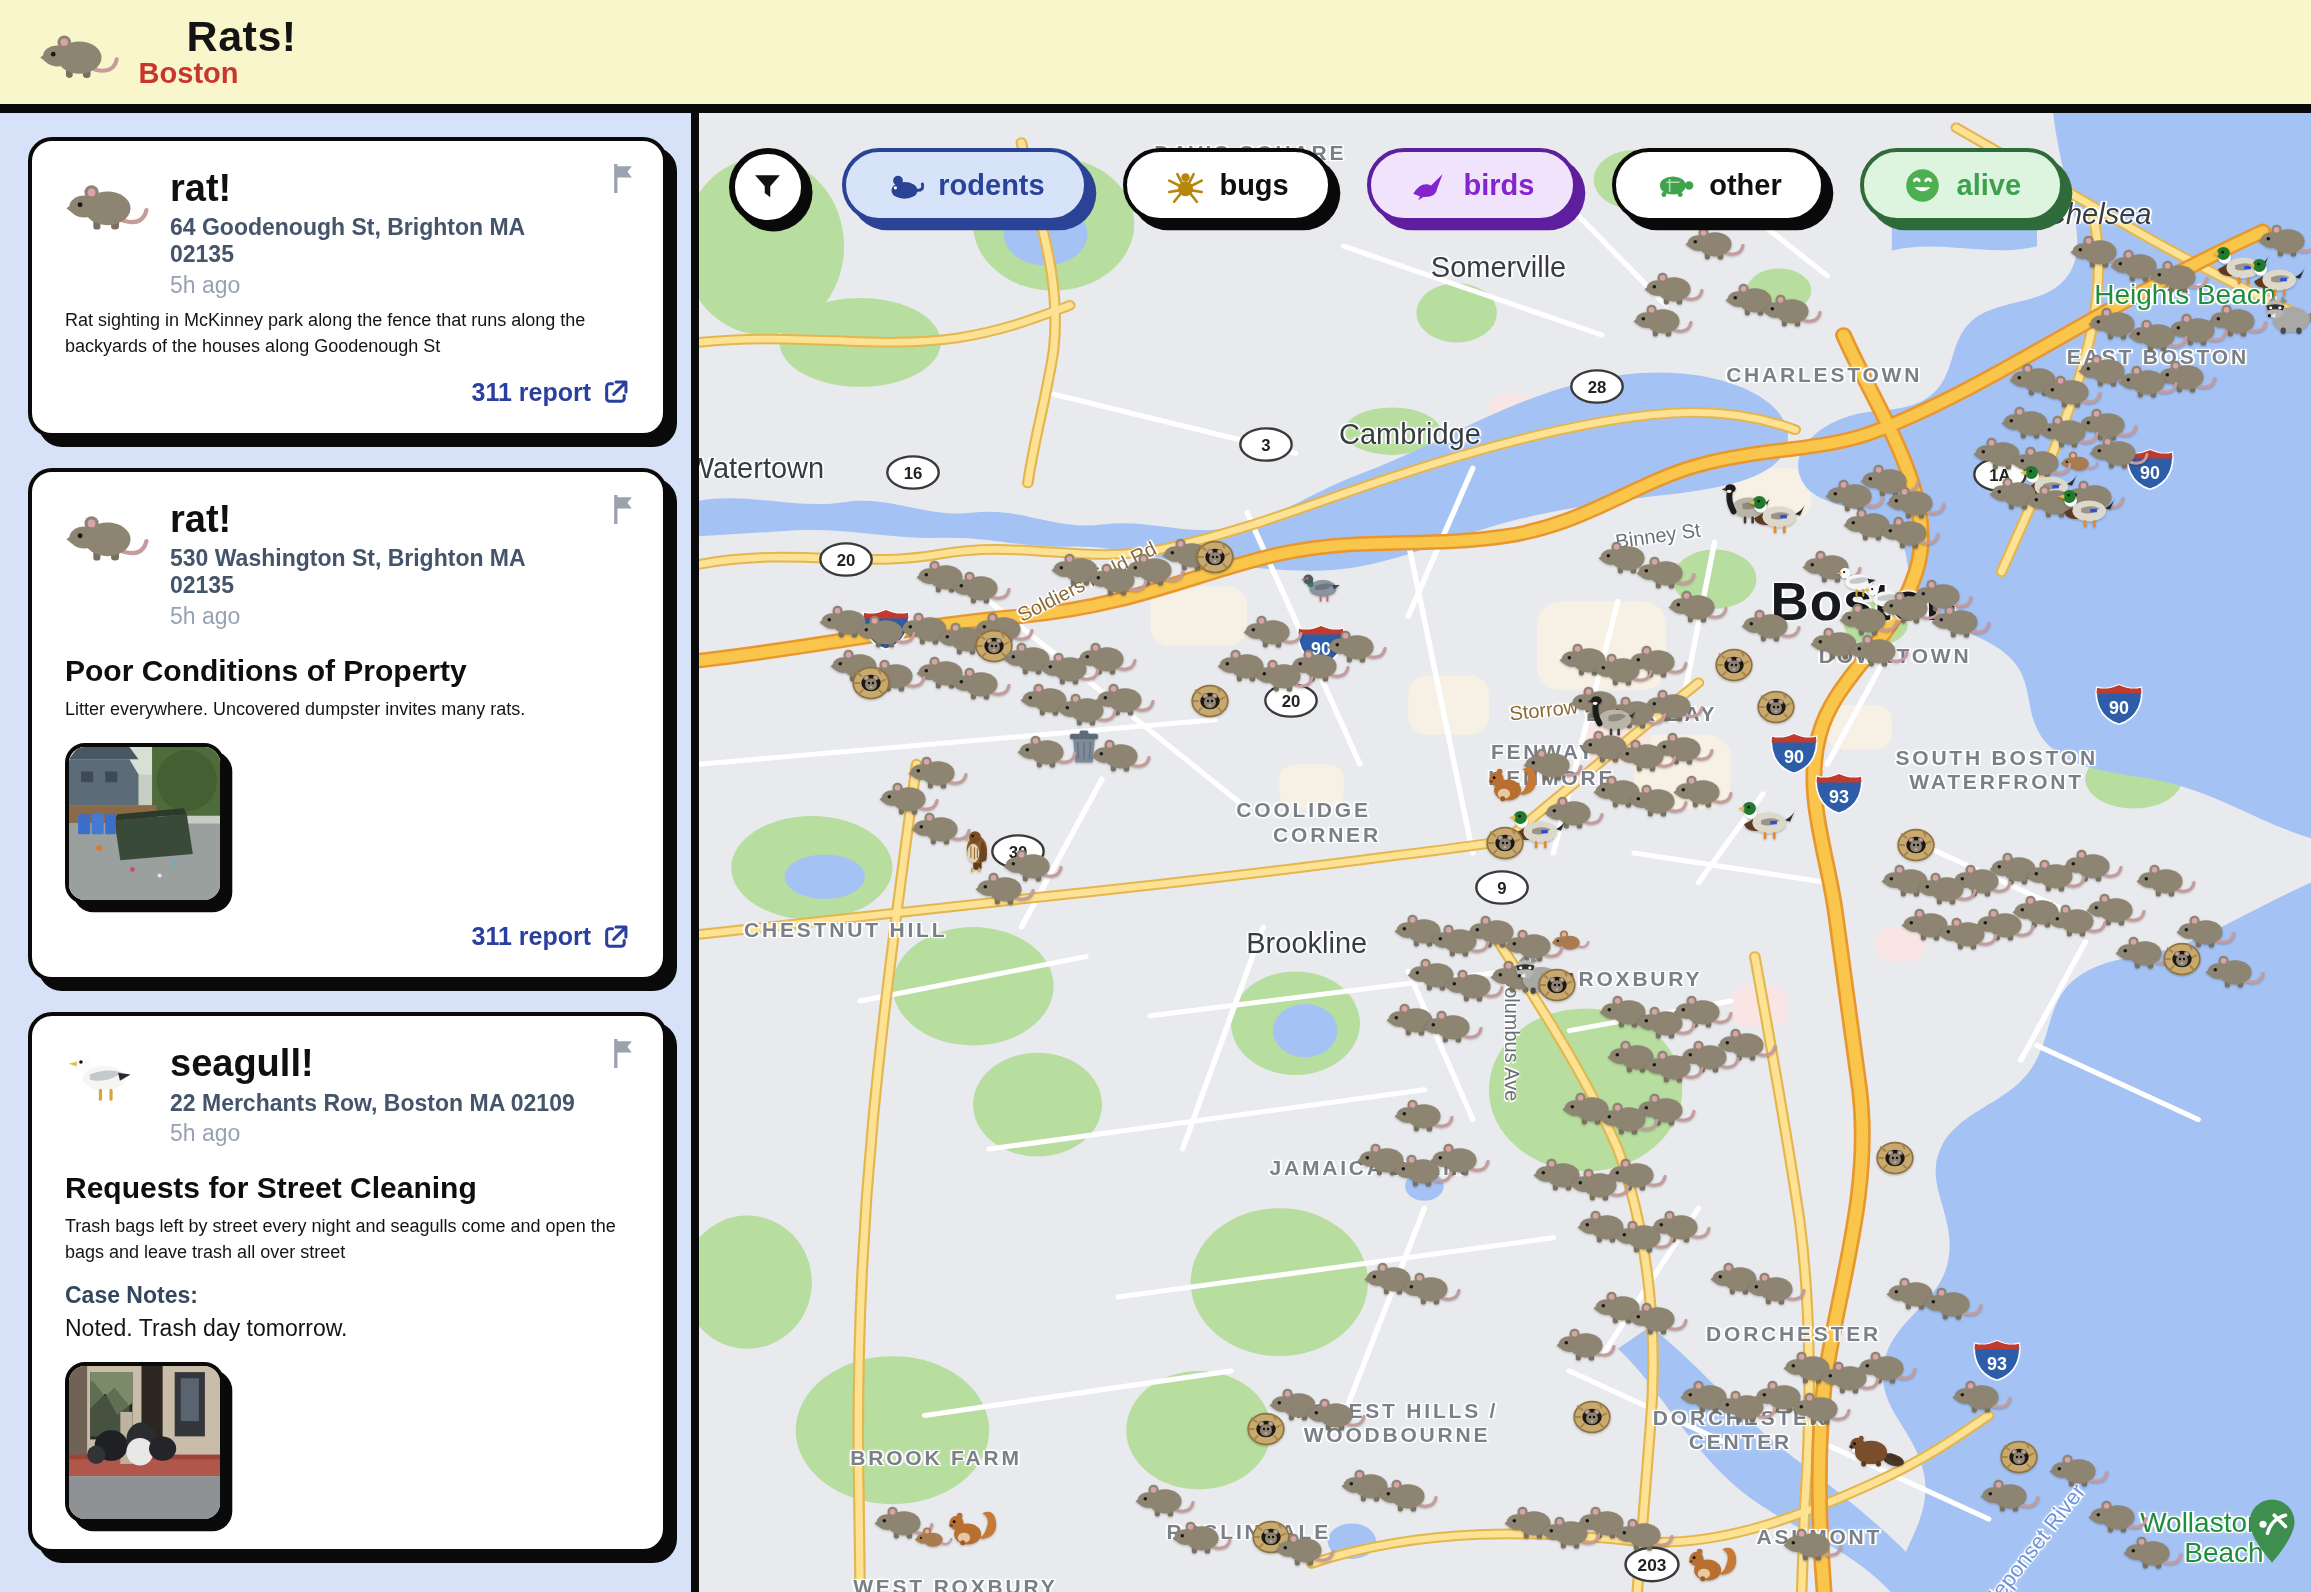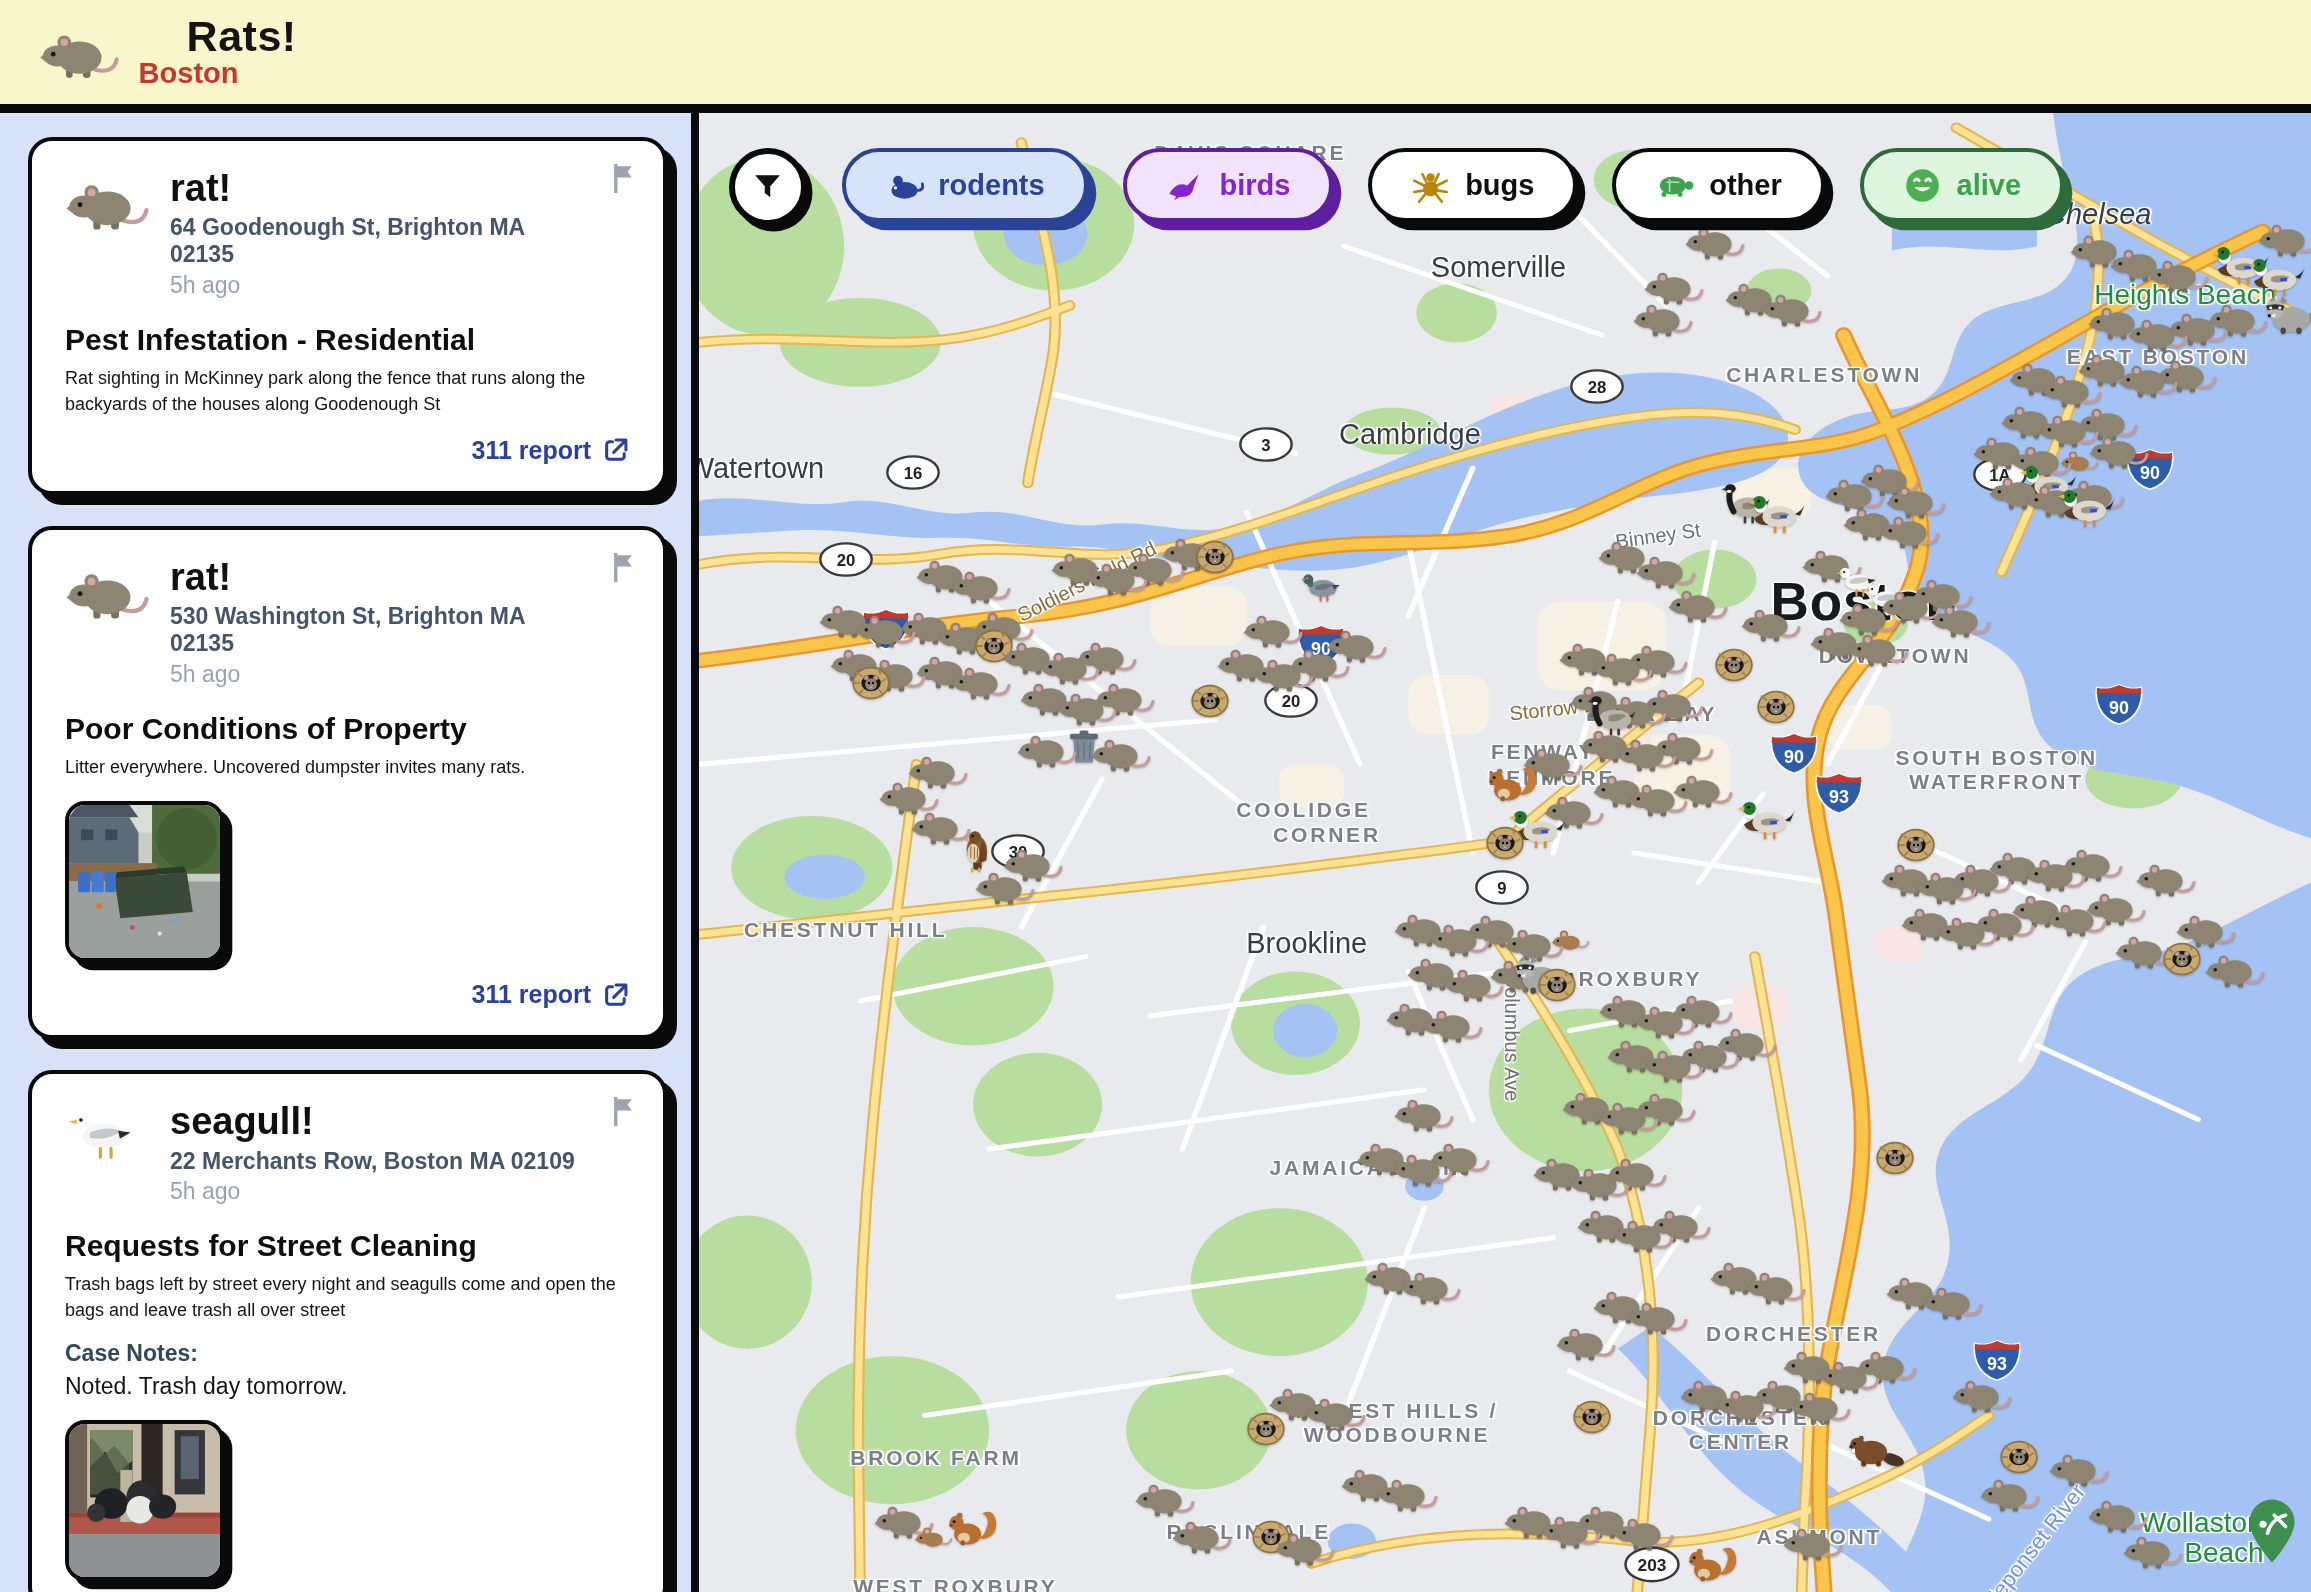--- a/index.html
+++ b/index.html
@@ -93,21 +93,20 @@
         <div class="card-head">
           <svg class="animal-icon" viewBox="0 0 48 36">
               <use href="#sym-rat"></use>
             </svg>
           <div>
             <div class="report-title">rat!</div>
             <div class="report-address">64 Goodenough St, Brighton MA 02135</div>
             <div class="report-time">5h ago</div>
           </div>
         </div>
-        <div class="report-heading">Pest Infestation - Residential</div>
         <div class="report-body">Rat sighting in McKinney park along the fence that runs along the backyards of the houses along Goodenough St</div>
         <div class="link-row">
           <a class="link-311" href="#">311 report</a>
           <svg class="ext-icon" viewBox="0 0 24 24">
             <path d="M9 5H6.5A2.5 2.5 0 0 0 4 7.5v10A2.5 2.5 0 0 0 6.5 20h10a2.5 2.5 0 0 0 2.5-2.5V15M12 3.5h8.5V12M20.5 3.5 10 14" fill="none" stroke="#2B3F9E" stroke-width="2.6" stroke-linecap="round" stroke-linejoin="round"></path>
             </svg>
         </div>
       </div>
 
       <div class="card">
@@ -1490,43 +1489,43 @@
         </div>
         <div class="pill" style="background: rgb(215, 227, 248); border-color: rgb(42, 67, 151); color: rgb(42, 67, 151); box-shadow: rgb(42, 67, 151) 8.3px 8.3px 0px;">
           <svg viewBox="0 0 24 24">
             <circle cx="8" cy="9" r="3" fill="currentColor"></circle>
             <ellipse cx="12" cy="15" rx="8" ry="5.2" fill="currentColor"></ellipse>
             <path d="M20 15q4 0 3-4" stroke="currentColor" stroke-width="1.8" fill="none" stroke-linecap="round"></path>
             <circle cx="6.4" cy="13.4" r="1" fill="#fff"></circle>
             </svg>
           <span>rodents</span>
         </div>
-        <div class="pill" style="background: rgb(242, 227, 252); border-color: rgb(94, 31, 158); color: rgb(131, 36, 206); box-shadow: rgb(94, 31, 158) 8.3px 8.3px 0px;">
-          <svg viewBox="0 0 24 24">
-            <path d="M2 17q5-8 11-5l7-7-3 8q-1 7-10 6z" fill="currentColor"></path>
-            <path d="M7 17l-2 4 5-3z" fill="currentColor"></path>
-            </svg>
-          <span>birds</span>
-        </div>
         <div class="pill" style="background: rgb(255, 255, 255); border-color: rgb(10, 10, 10); color: rgb(15, 15, 15); box-shadow: rgb(10, 10, 10) 8.3px 8.3px 0px;">
           <svg viewBox="0 0 24 24" style="color:#B8860B">
             <circle cx="12" cy="14" r="4.6" fill="currentColor"></circle>
               <circle cx="12" cy="7" r="2.6" fill="currentColor"></circle>
             <g stroke="currentColor" stroke-width="1.6" stroke-linecap="round">
               <path d="M8 12 2 9"></path>
                 <path d="M8 15 2 16"></path>
                 <path d="M9 17 5 22"></path>
                 <path d="M16 12l6-3"></path>
               <path d="M16 15l6 1"></path>
                 <path d="M15 17l4 5"></path>
                 <path d="M9.5 10 7 5"></path>
                 <path d="M14.5 10 17 5"></path>
               </g>
             </svg>
           <span>bugs</span>
+        </div>
+        <div class="pill" style="background: rgb(242, 227, 252); border-color: rgb(94, 31, 158); color: rgb(131, 36, 206); box-shadow: rgb(94, 31, 158) 8.3px 8.3px 0px;">
+          <svg viewBox="0 0 24 24">
+            <path d="M2 17q5-8 11-5l7-7-3 8q-1 7-10 6z" fill="currentColor"></path>
+            <path d="M7 17l-2 4 5-3z" fill="currentColor"></path>
+            </svg>
+          <span>birds</span>
         </div>
         <div class="pill" style="background: rgb(255, 255, 255); border-color: rgb(10, 10, 10); color: rgb(15, 15, 15); box-shadow: rgb(10, 10, 10) 8.3px 8.3px 0px;">
           <svg viewBox="0 0 24 24" style="color:#3FA34D">
             <ellipse cx="11" cy="12" rx="8" ry="5.6" fill="currentColor"></ellipse>
             <circle cx="21" cy="12" r="2.6" fill="currentColor"></circle>
             <rect x="4" y="16" width="3" height="3" rx="1.4" fill="currentColor"></rect>
             <rect x="14" y="16" width="3" height="3" rx="1.4" fill="currentColor"></rect>
             <path d="M7 10h8M9 8v8" stroke="#fff" stroke-width="1" opacity=".6"></path>
             </svg>
           <span>other</span>

